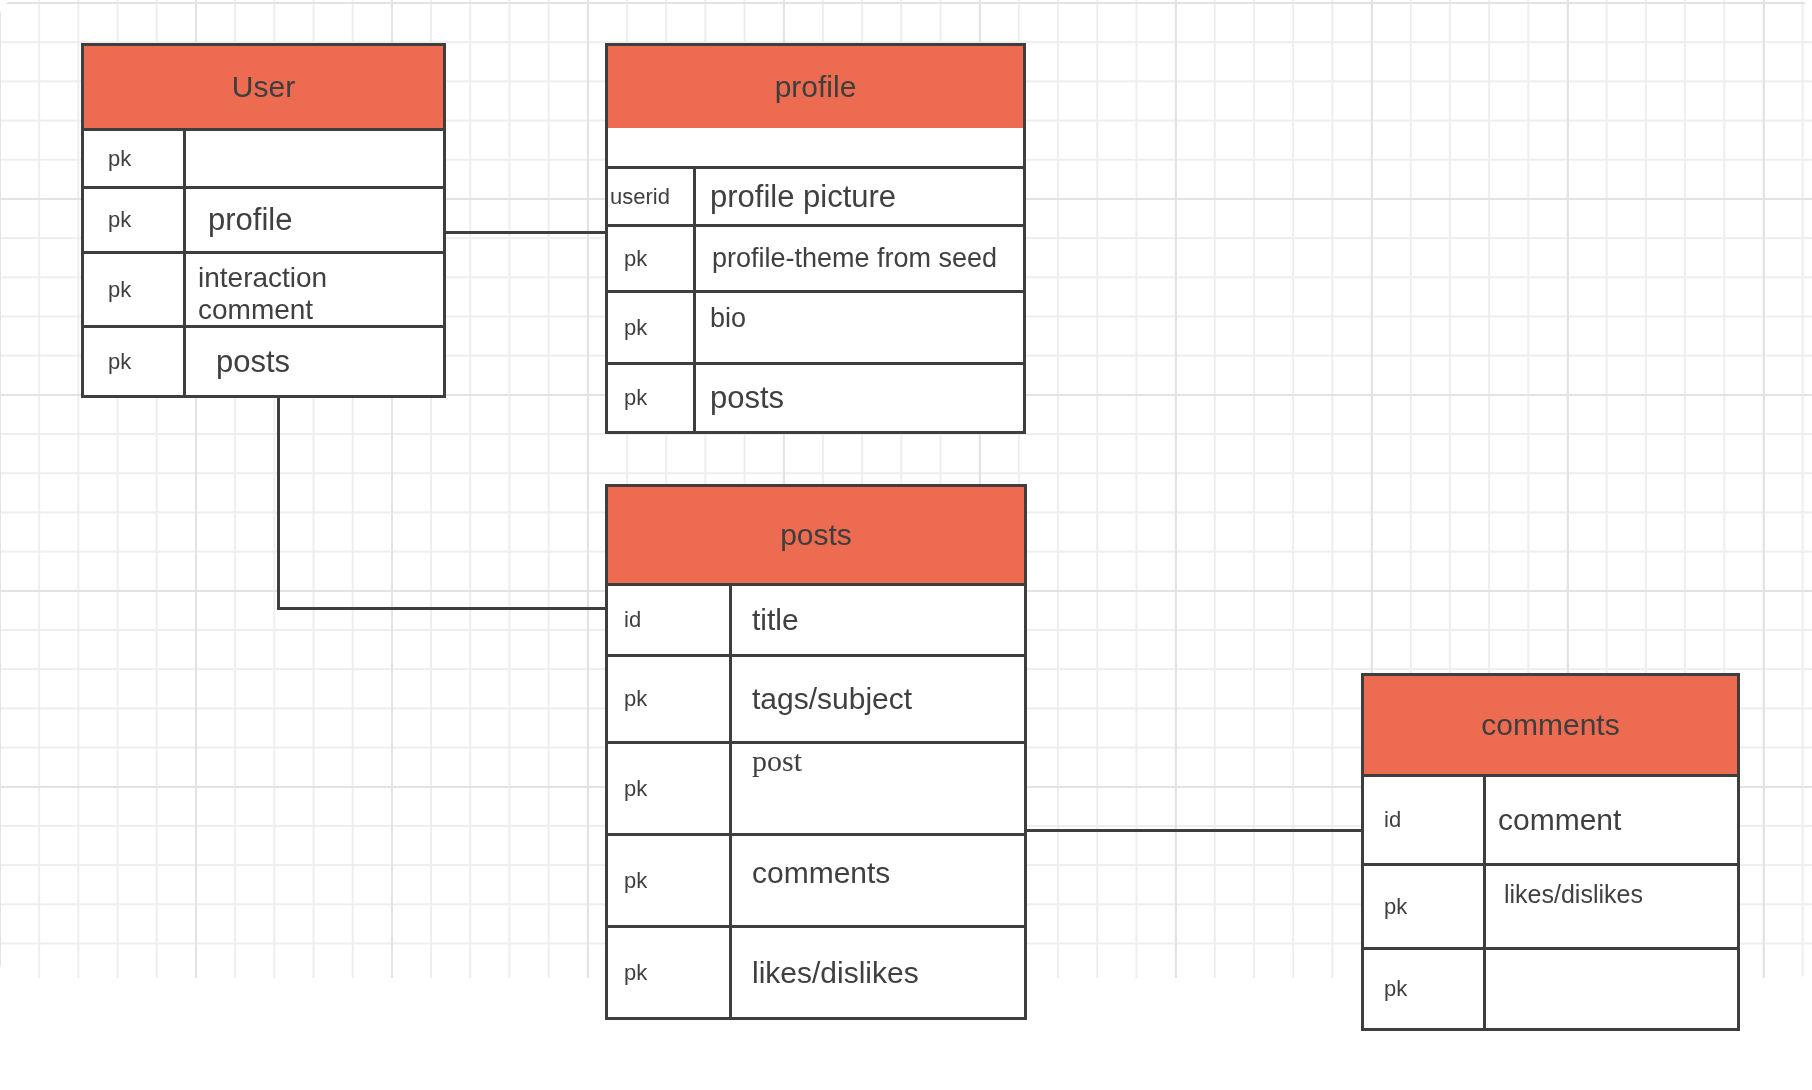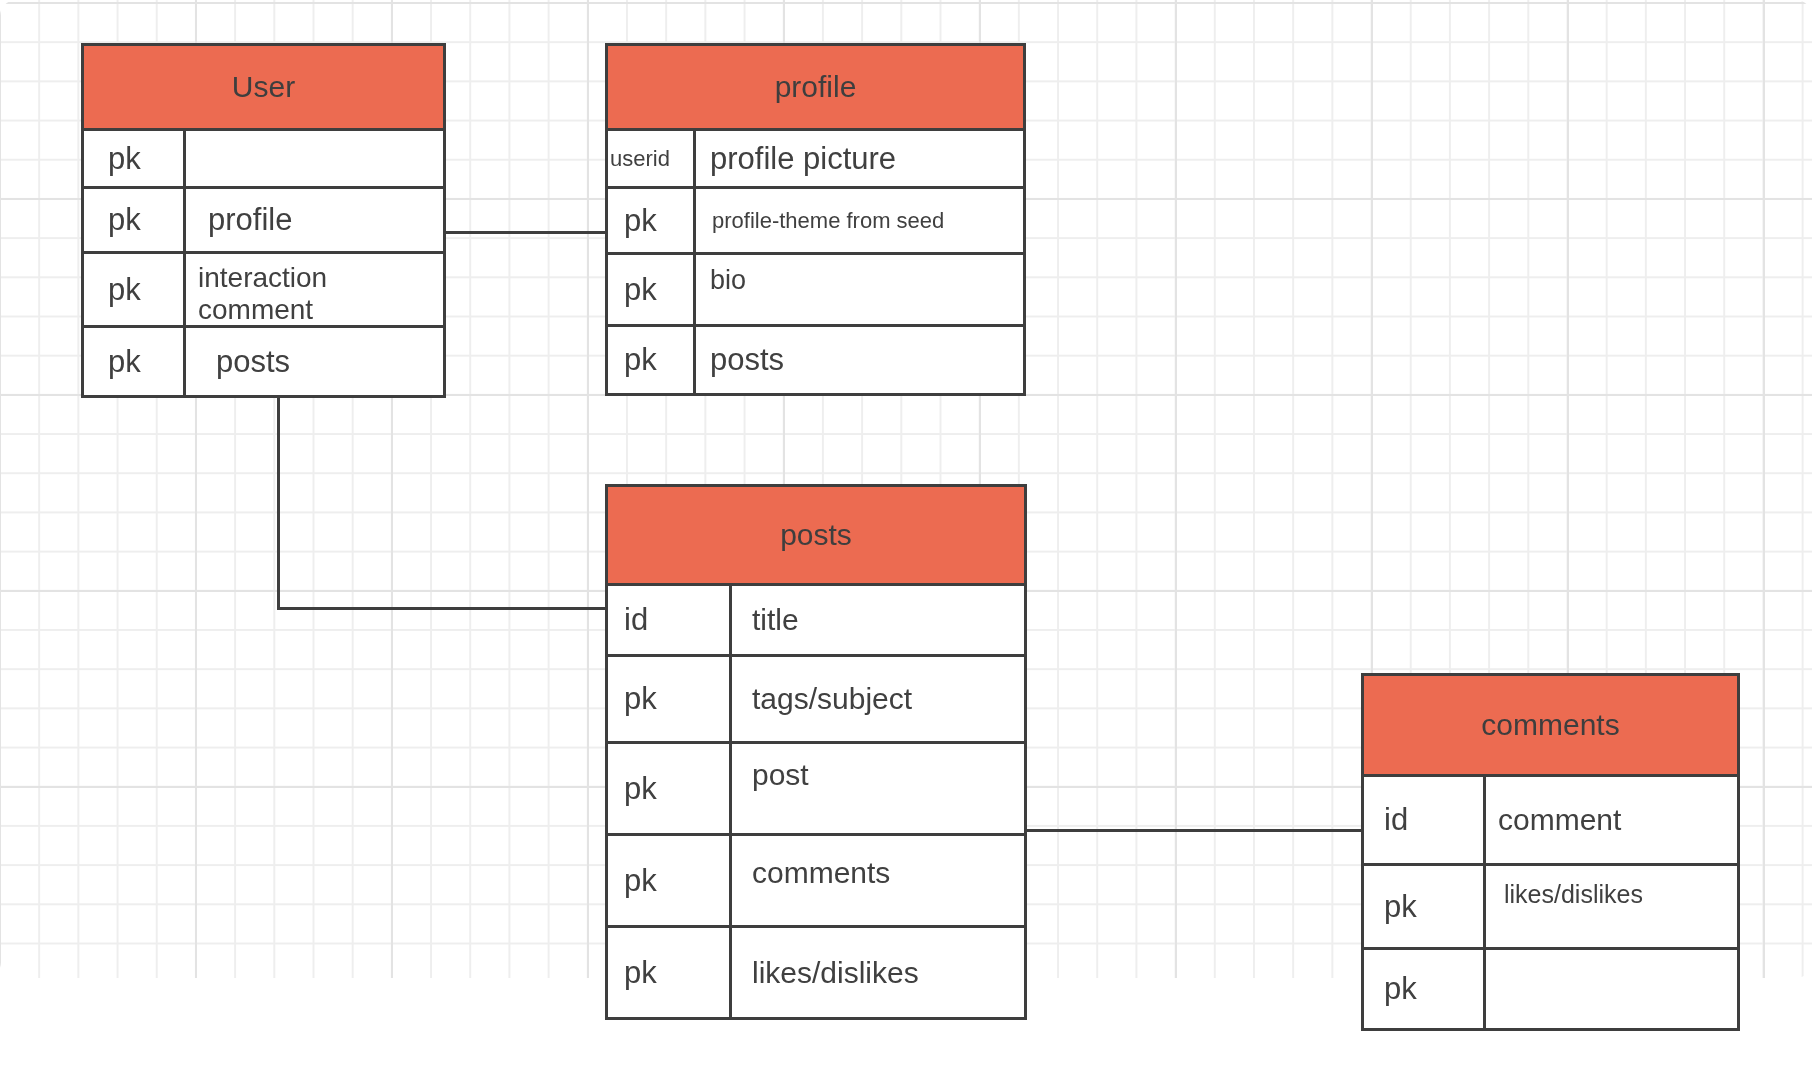--- a/index.html
+++ b/index.html
@@ -29,21 +29,21 @@
   }
   .ehead{
     box-sizing:border-box;display:flex;align-items:center;justify-content:center;
     background:#ec6b51;font-size:30px;color:#3e3e3e;
   }
   .trow{
     box-sizing:border-box;display:flex;border-top:3px solid #3e3e3e;
   }
   .key{
     box-sizing:border-box;flex:0 0 auto;display:flex;align-items:center;
-    border-right:3px solid #3e3e3e;font-size:31px;padding-left:22px;
+    border-right:3px solid #3e3e3e;font-size:22px;padding-left:22px;
   }
   .val{
     box-sizing:border-box;flex:1 1 auto;display:flex;align-items:center;
     font-size:30px;padding-left:16px;
   }
   
   #t-user{left:81px;top:43px;width:365px;}
   #t-user .ehead{height:82px;}
   #t-user .key{width:102px;padding-left:24px;}
   #t-user .r1{height:58px;}
@@ -51,40 +51,40 @@
   #t-user .r3{height:74px;}
   #t-user .r4{height:70px;}
   #t-user .r1 .val{font-size:25px;padding-left:12px;}
   #t-user .r2 .val{font-size:31px;padding-left:22px;}
   #t-user .r3 .val{font-size:28px;padding-left:12px;align-items:flex-start;padding-top:8px;}
   #t-user .r4 .val{font-size:31px;padding-left:30px;}
   
   #t-profile{left:605px;top:43px;width:421px;}
   #t-profile .ehead{height:82px;}
   #t-profile .key{width:88px;padding-left:16px;}
-  #t-profile .r1{height:58px;}
+  #t-profile .r1{height:58px;margin-top:38px;}
   #t-profile .r2{height:66px;}
   #t-profile .r3{height:72px;}
   #t-profile .r4{height:69px;}
   #t-profile .r1 .key{font-size:22px;padding-left:2px;}
   #t-profile .r1 .val{font-size:31px;padding-left:14px;}
-  #t-profile .r2 .val{font-size:22px;}
+  #t-profile .r2 .val{font-size:27px;}
   #t-profile .r3 .val{font-size:27px;padding-left:14px;align-items:flex-start;padding-top:10px;}
   #t-profile .r4 .val{font-size:31px;padding-left:14px;}
   
   #t-posts{left:605px;top:484px;width:422px;}
   #t-posts .ehead{height:96px;}
   #t-posts .key{width:124px;padding-left:16px;}
   #t-posts .r1{height:71px;}
   #t-posts .r2{height:87px;}
   #t-posts .r3{height:92px;}
   #t-posts .r4{height:92px;}
   #t-posts .r5{height:92px;}
   #t-posts .val{padding-left:20px;}
-  #t-posts .r3 .val{align-items:flex-start;padding-top:14px;}
+  #t-posts .r3 .val{align-items:flex-start;font-family:Liberation Serif, serif;}
   #t-posts .r4 .val{align-items:flex-start;padding-top:20px;}
   
   #t-comments{left:1361px;top:673px;width:379px;}
   #t-comments .ehead{height:98px;}
   #t-comments .key{width:122px;padding-left:20px;}
   #t-comments .r1{height:89px;}
   #t-comments .r2{height:84px;}
   #t-comments .r3{height:81px;}
   #t-comments .r1 .val{padding-left:12px;}
   #t-comments .r2 .val{font-size:25px;padding-left:18px;align-items:flex-start;padding-top:14px;}

